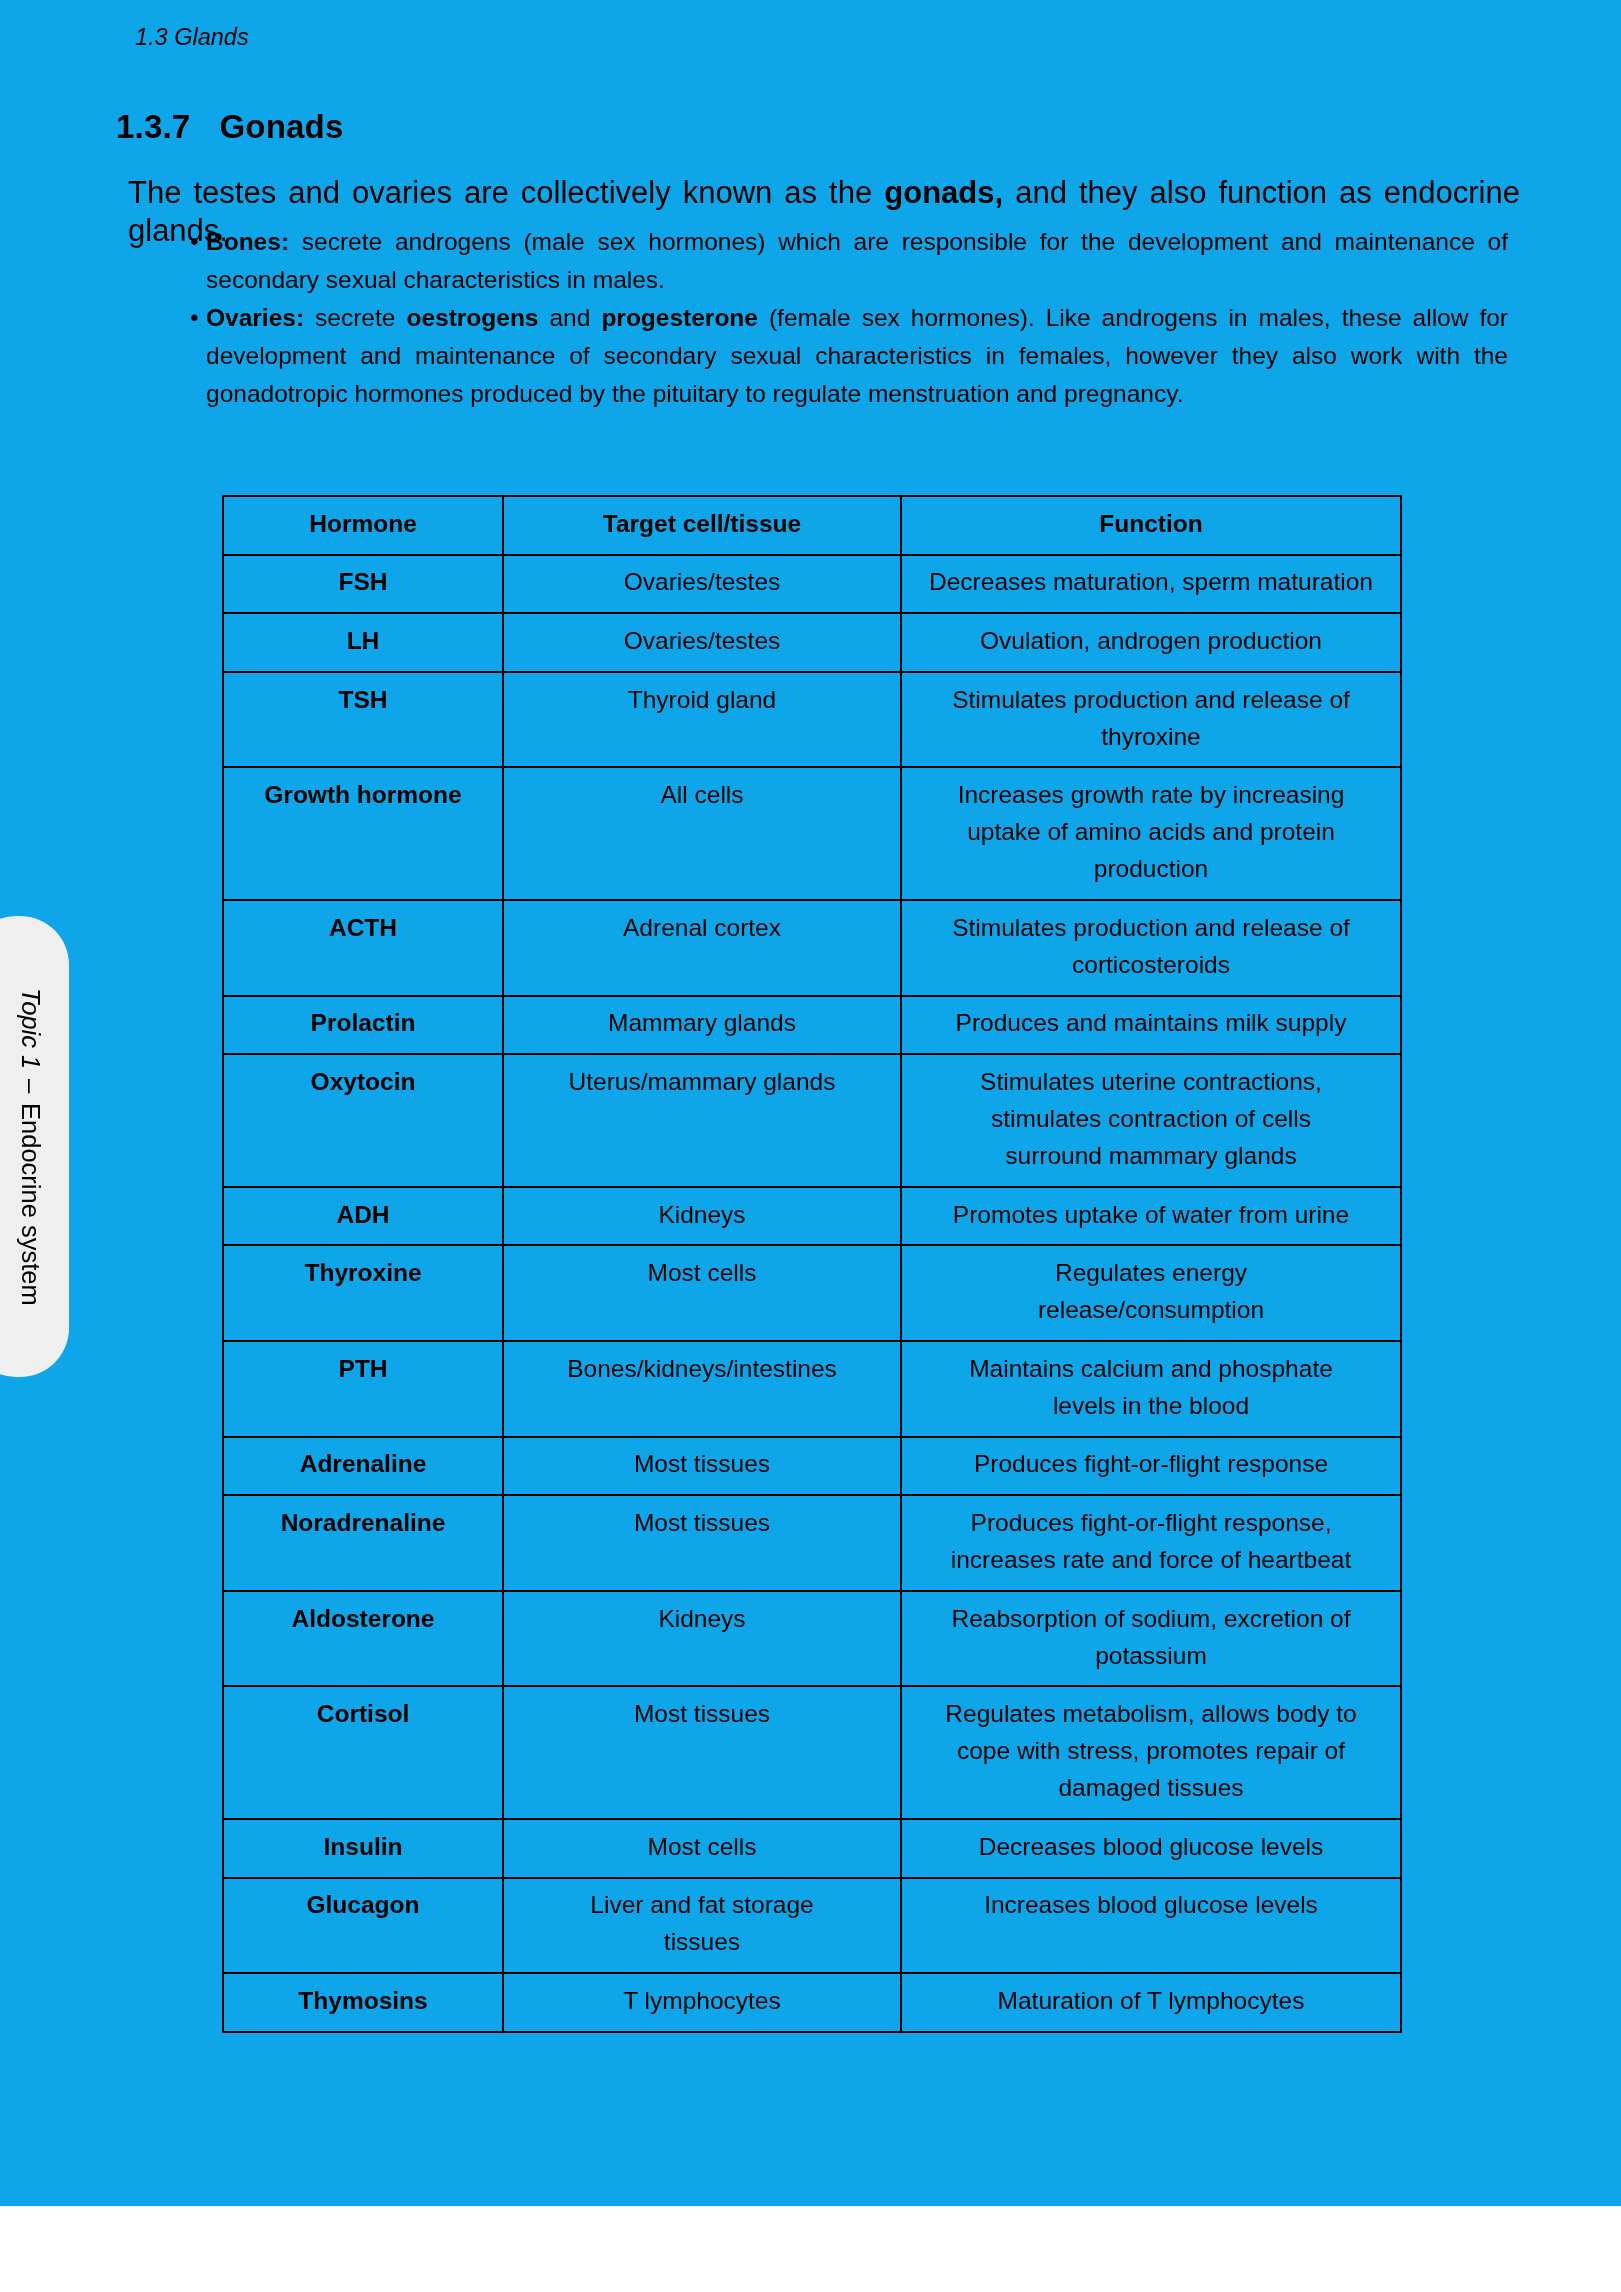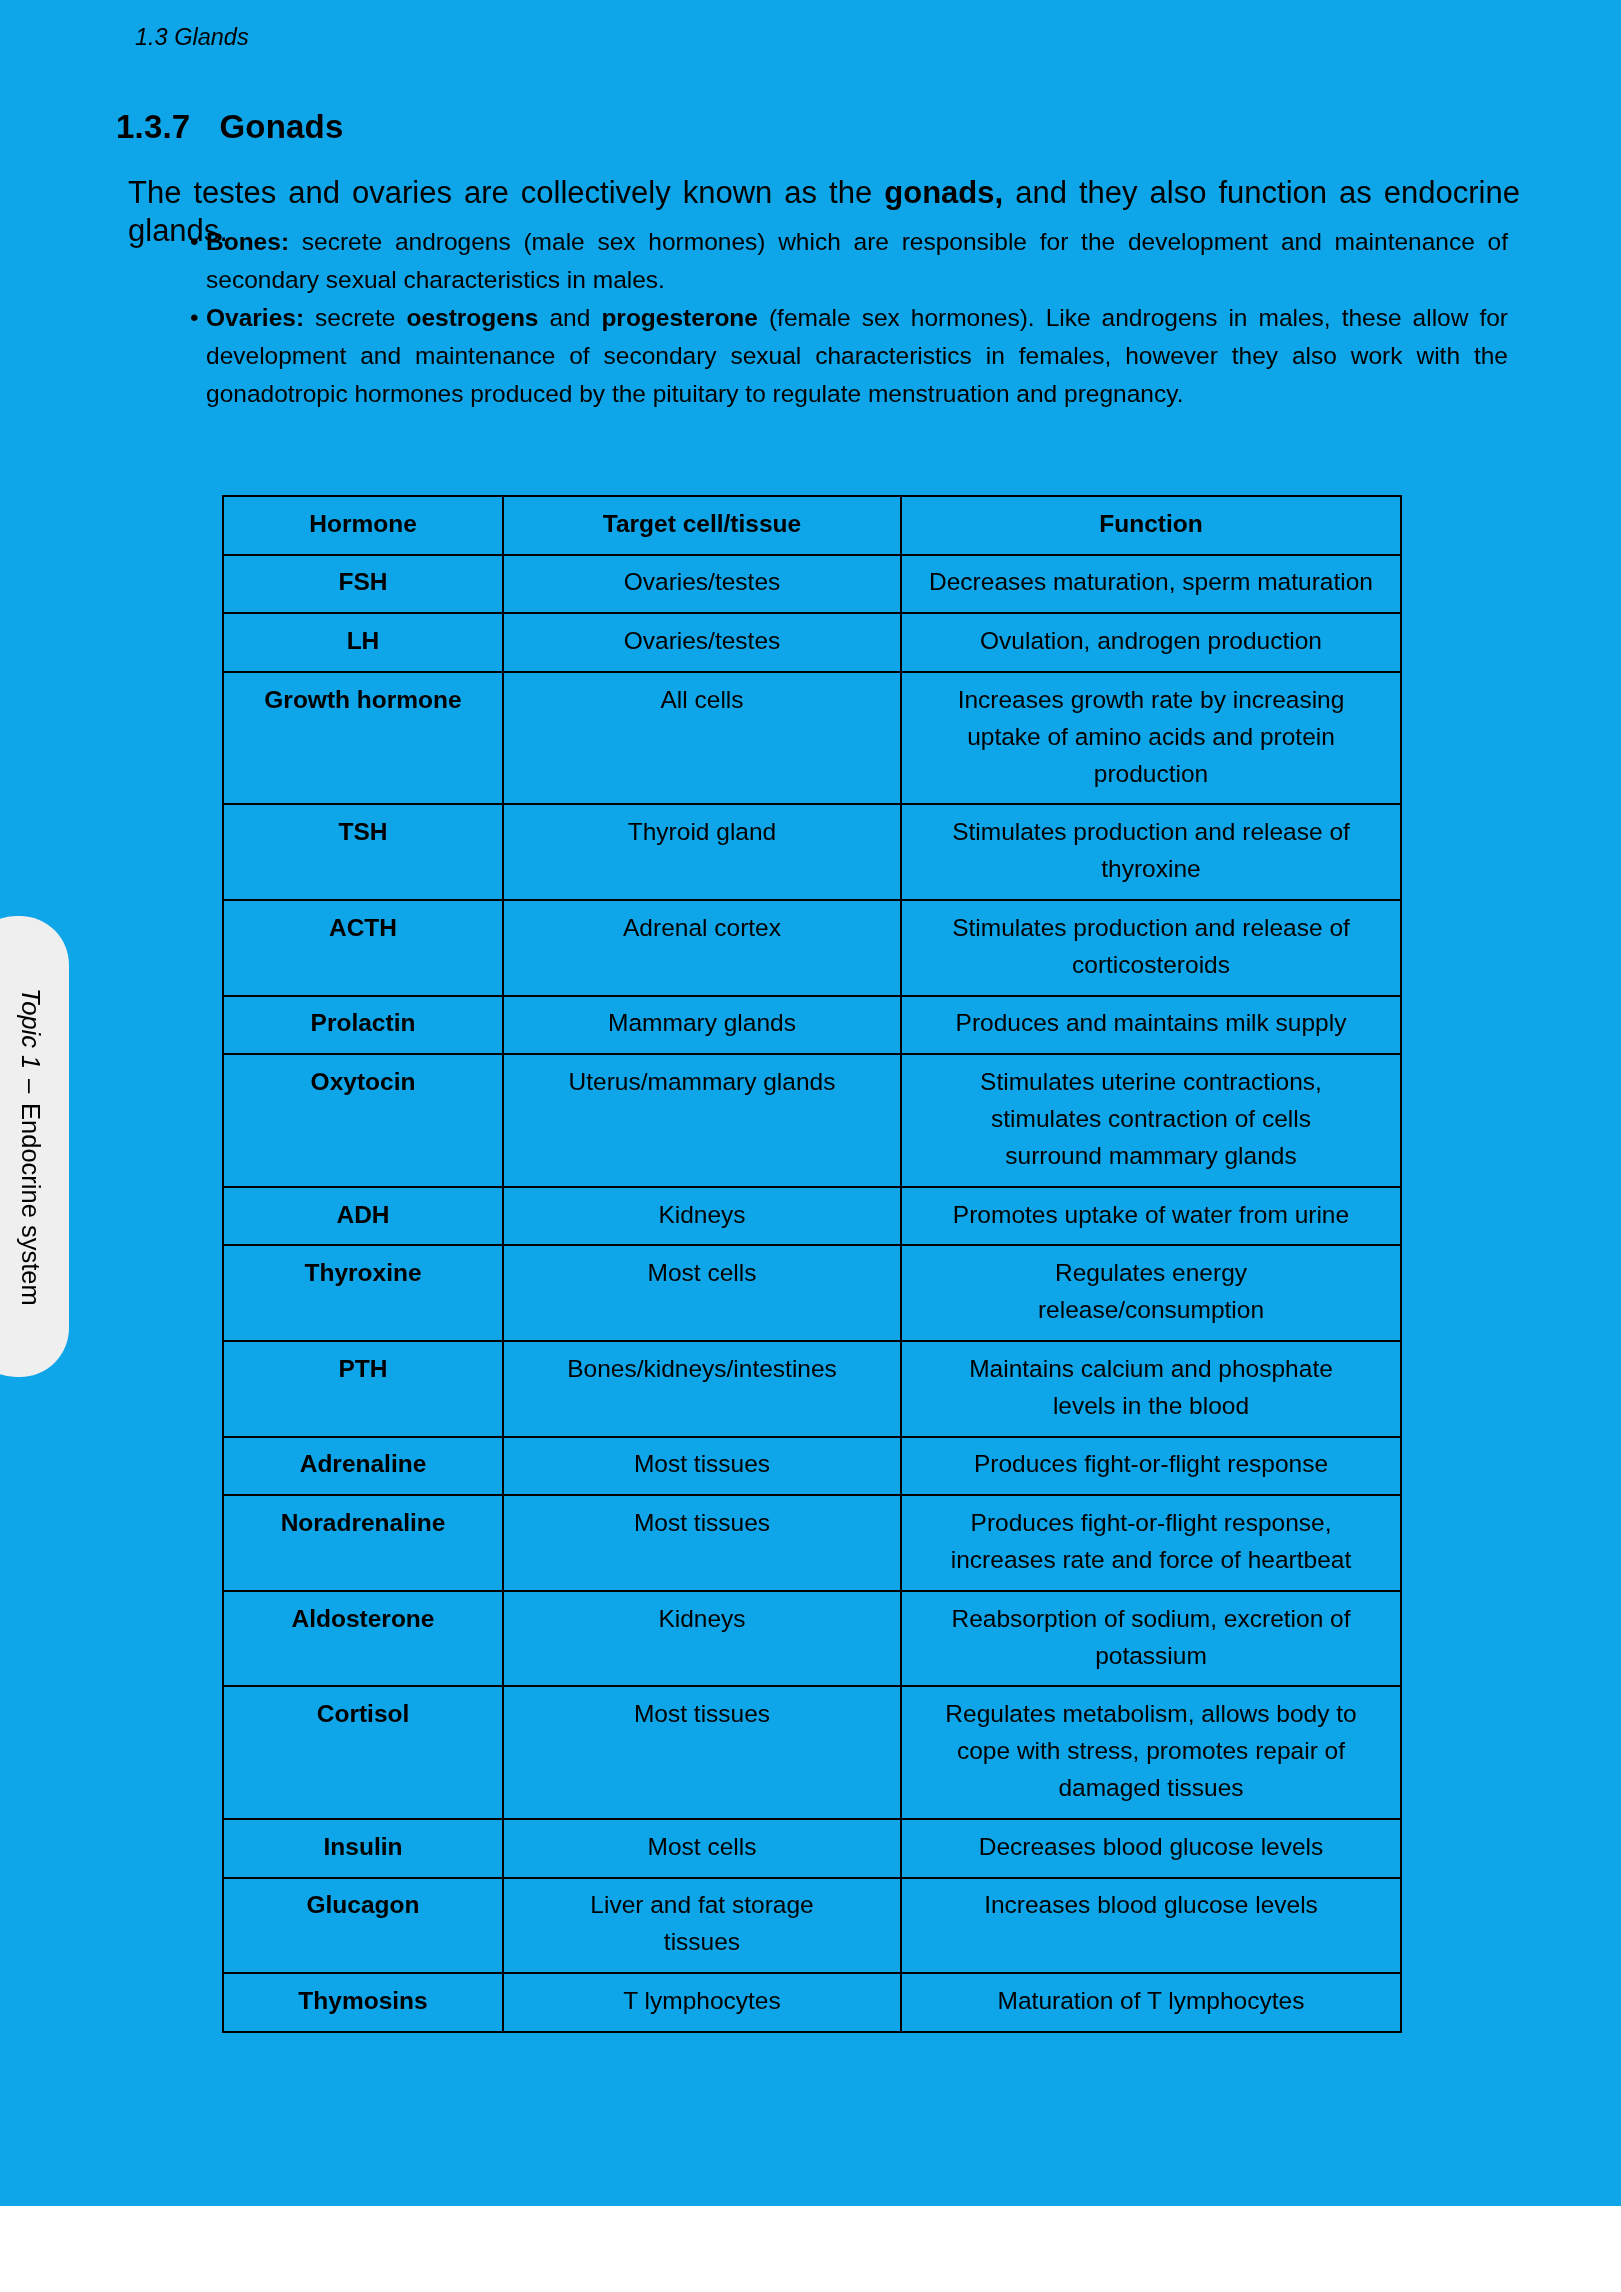--- a/index.html
+++ b/index.html
@@ -165,33 +165,33 @@
           <td class="hormone">FSH</td>
           <td>Ovaries/testes</td>
           <td>Decreases maturation, sperm maturation</td>
         </tr>
         <tr>
           <td class="hormone">LH</td>
           <td>Ovaries/testes</td>
           <td>Ovulation, androgen production</td>
         </tr>
         <tr>
+          <td class="hormone">TSH</td>
+          <td>Thyroid gland</td>
+          <td>Stimulates production and release of
+thyroxine</td>
+        </tr>
+        <tr>
           <td class="hormone">Growth hormone</td>
           <td>All cells</td>
           <td>Increases growth rate by increasing
 uptake of amino acids and protein
 production</td>
         </tr>
         <tr>
-          <td class="hormone">TSH</td>
-          <td>Thyroid gland</td>
-          <td>Stimulates production and release of
-thyroxine</td>
-        </tr>
-        <tr>
           <td class="hormone">ACTH</td>
           <td>Adrenal cortex</td>
           <td>Stimulates production and release of
 corticosteroids</td>
         </tr>
         <tr>
           <td class="hormone">Prolactin</td>
           <td>Mammary glands</td>
           <td>Produces and maintains milk supply</td>
         </tr>

